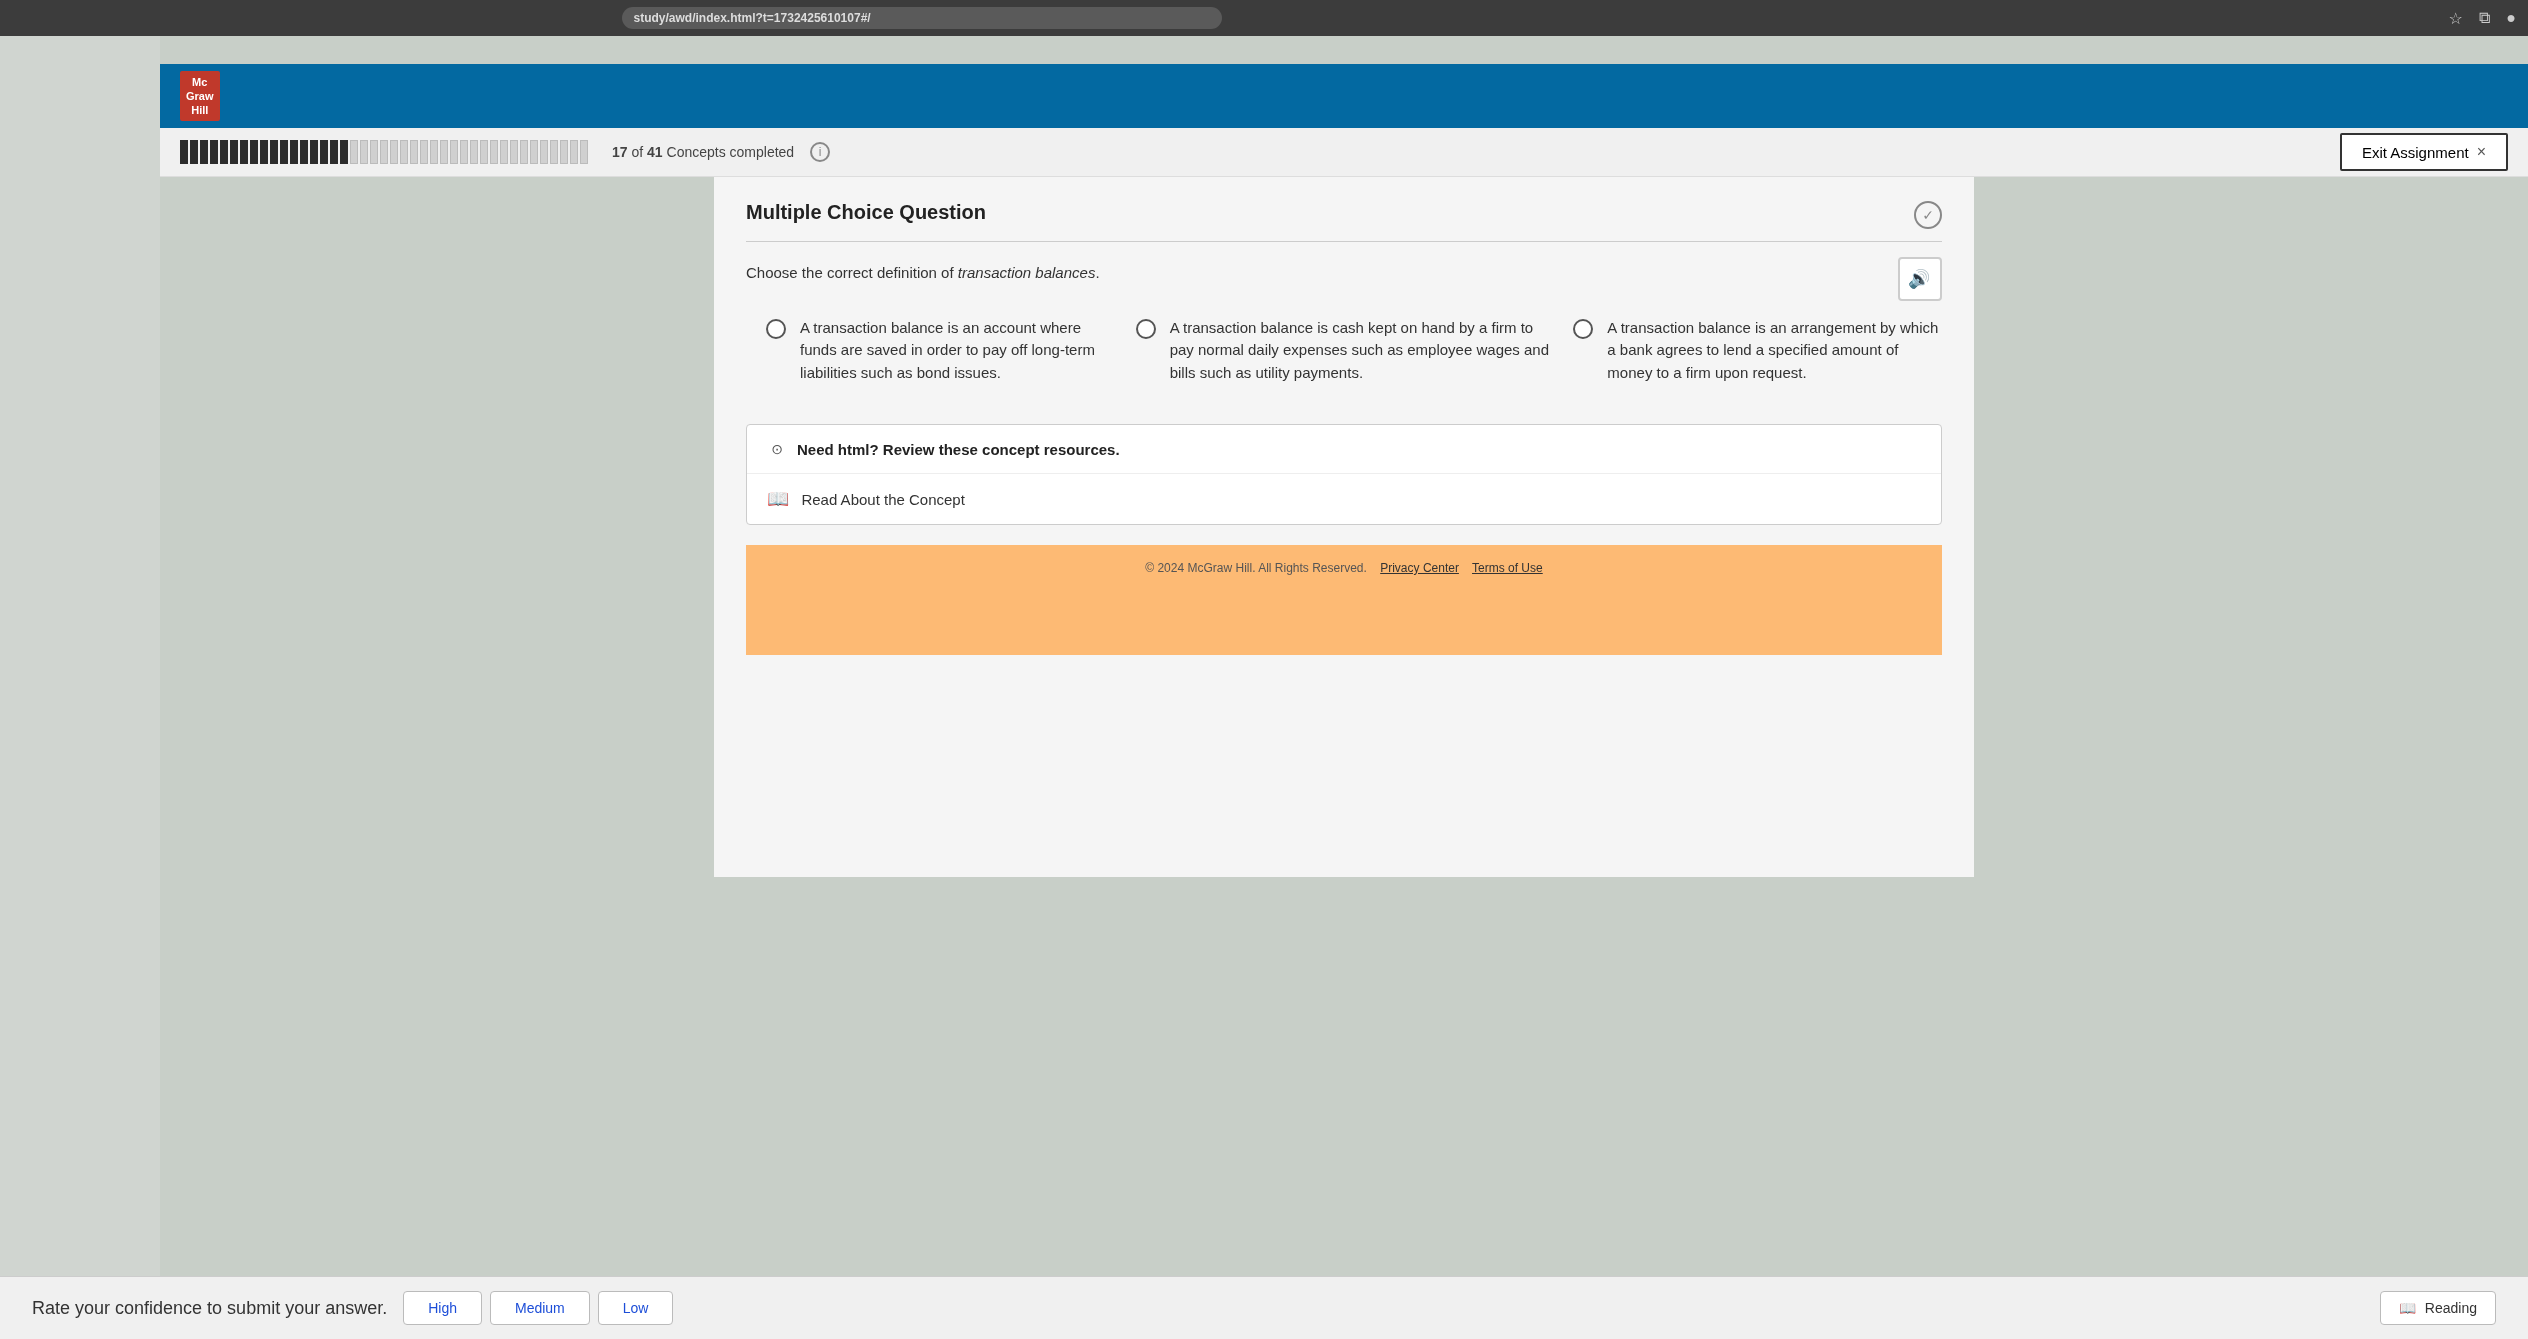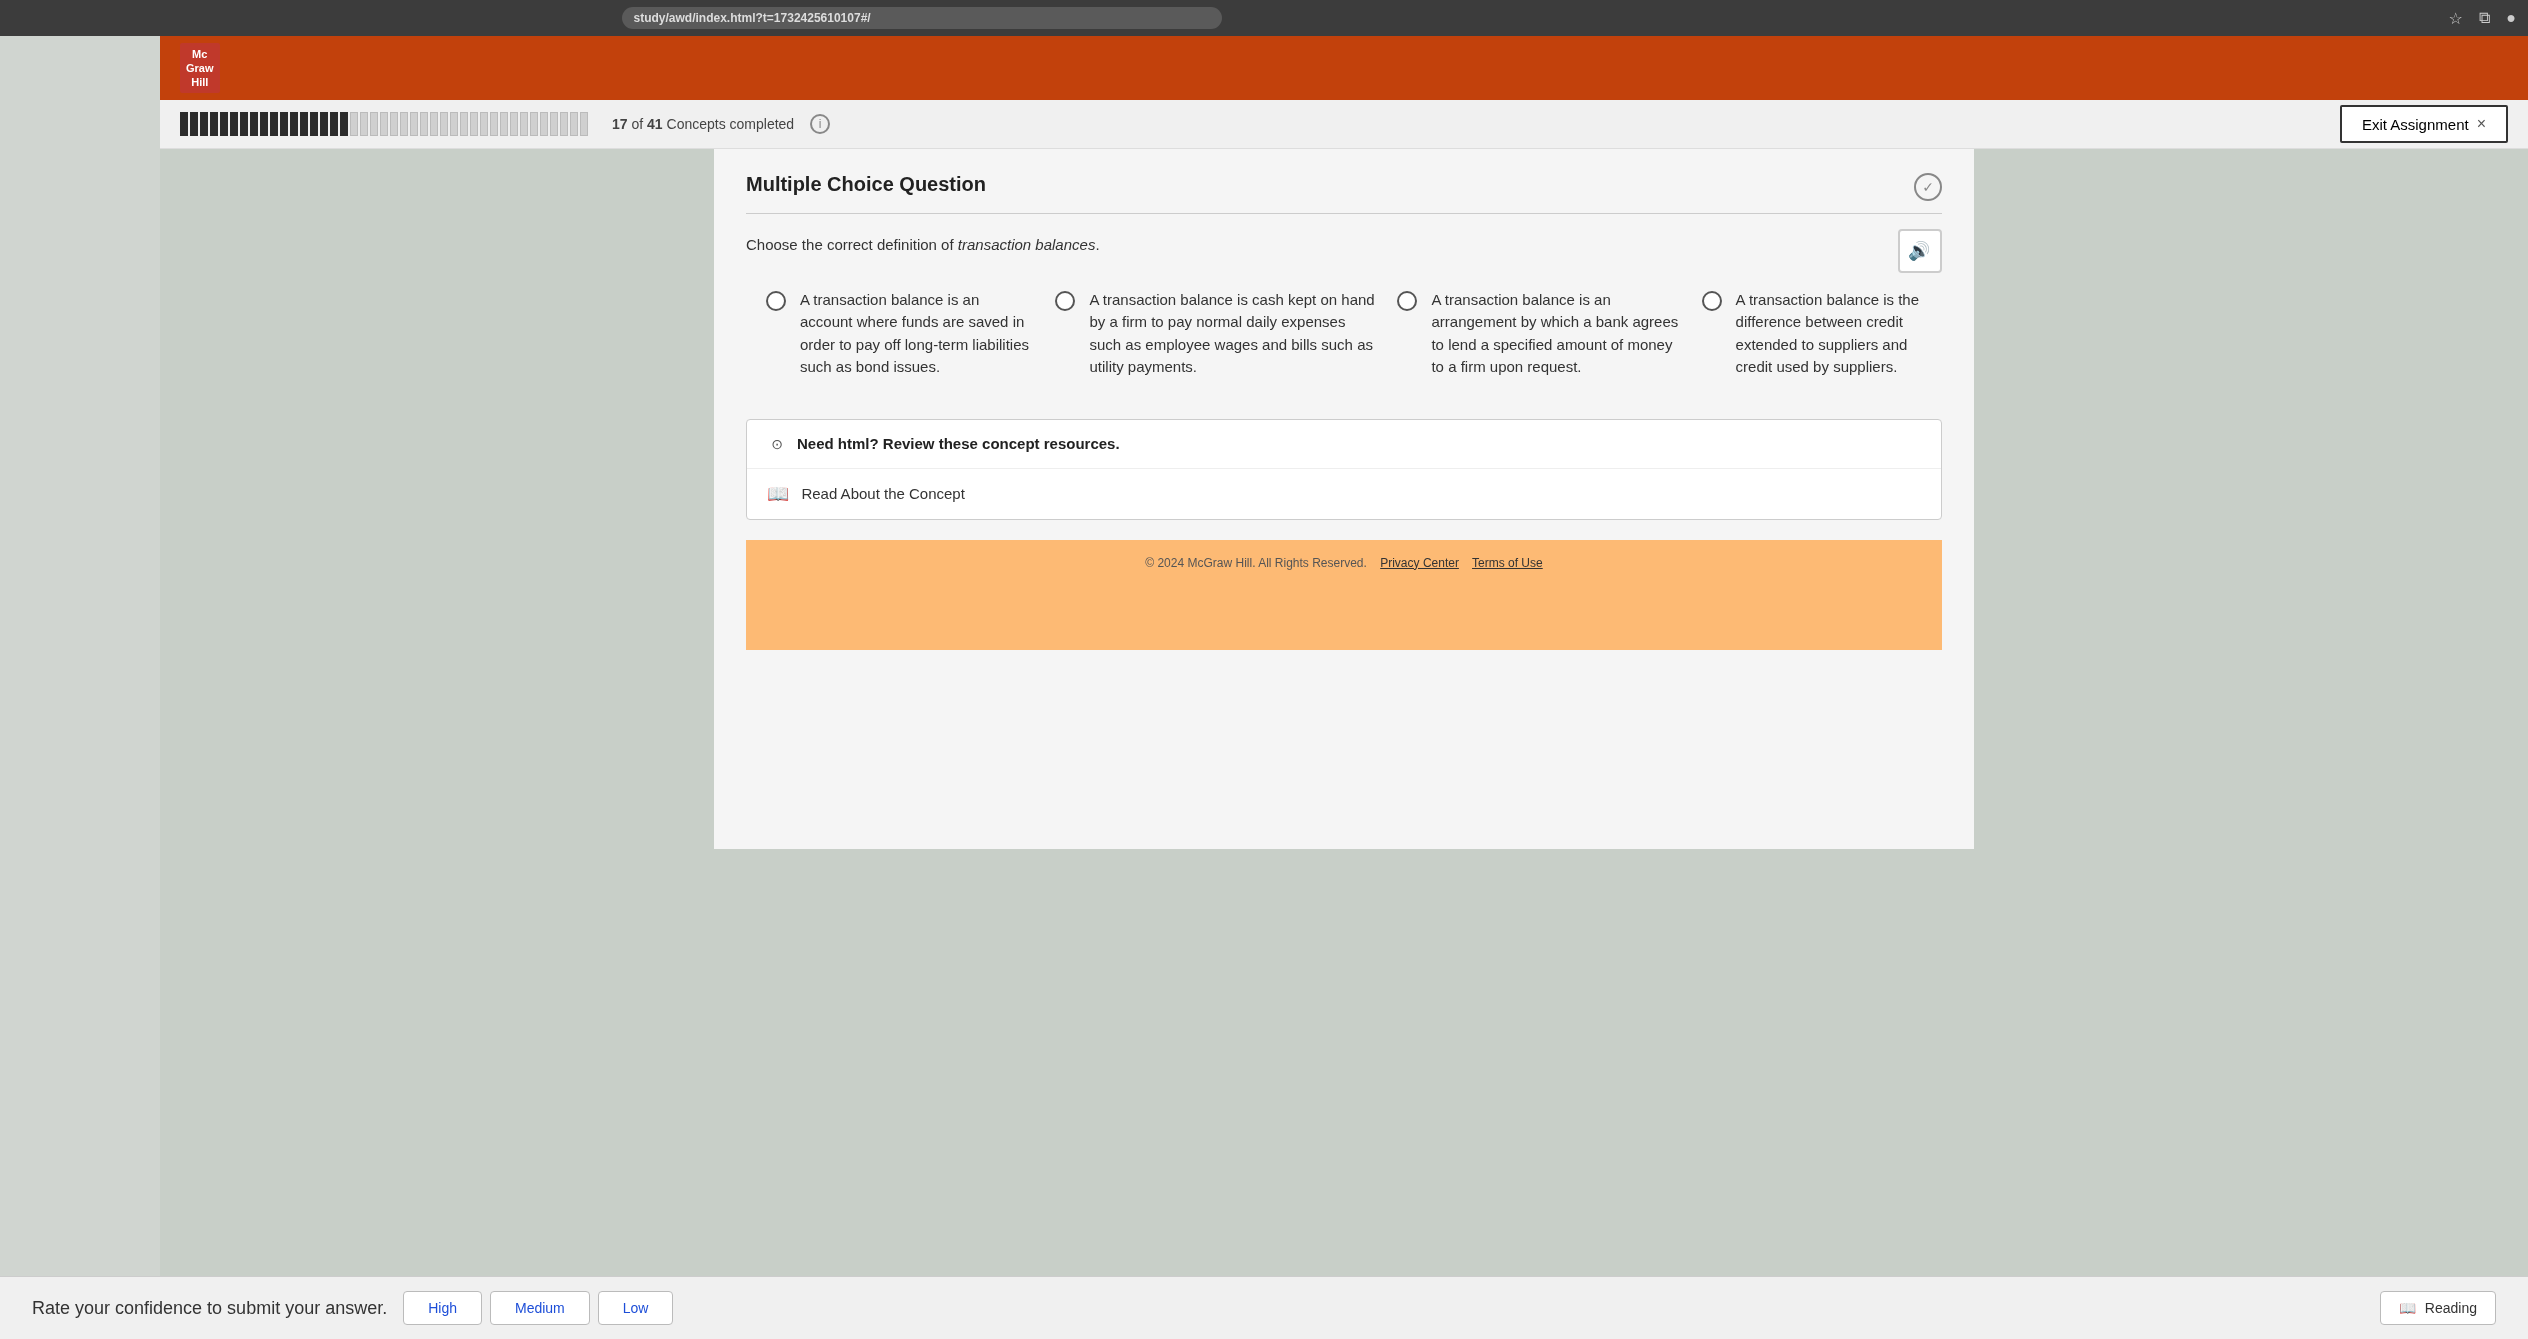--- a/index.html
+++ b/index.html
@@ -32,26 +32,27 @@
     .browser-icons {
       margin-left: auto;
       display: flex;
       gap: 16px;
       color: #ccc;
       font-size: 16px;
     }
 
     
     .top-nav {
-      background: #c2410c;
+      background: #0369a1;
       height: 64px;
       display: flex;
       align-items: center;
       padding: 0 20px;
       position: relative;
+      margin-top: 28px;
     }
     .mcgraw-logo {
       background: #c0392b;
       color: white;
       font-size: 11px;
       font-weight: bold;
       padding: 4px 6px;
       border-radius: 2px;
       line-height: 1.3;
       text-align: center;
@@ -449,24 +450,20 @@
         <div class="answer-choice">
           <div class="radio-circle"></div>
           <span class="answer-text">A transaction balance is cash kept on hand by a firm to pay normal daily expenses such as employee wages and bills such as utility payments.</span>
         </div>
 
         <div class="answer-choice">
           <div class="radio-circle"></div>
           <span class="answer-text">A transaction balance is an arrangement by which a bank agrees to lend a specified amount of money to a firm upon request.</span>
         </div>
 
-        <div class="answer-choice">
-          <div class="radio-circle"></div>
-          <span class="answer-text">A transaction balance is the difference between credit extended to suppliers and credit used by suppliers.</span>
-        </div>
 
       </div>
 
       <div class="help-section">
         <div class="help-header">
           <div class="chevron-down">⊙</div>
           <span class="help-header-text">Need html? Review these concept resources.</span>
         </div>
         <div class="help-resource">
           <span class="book-icon">📖</span>

